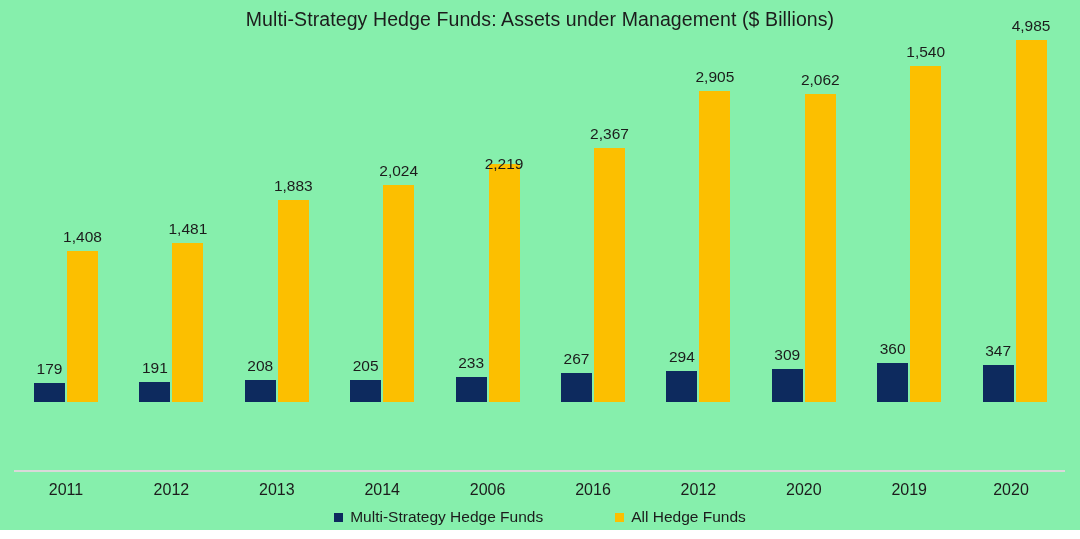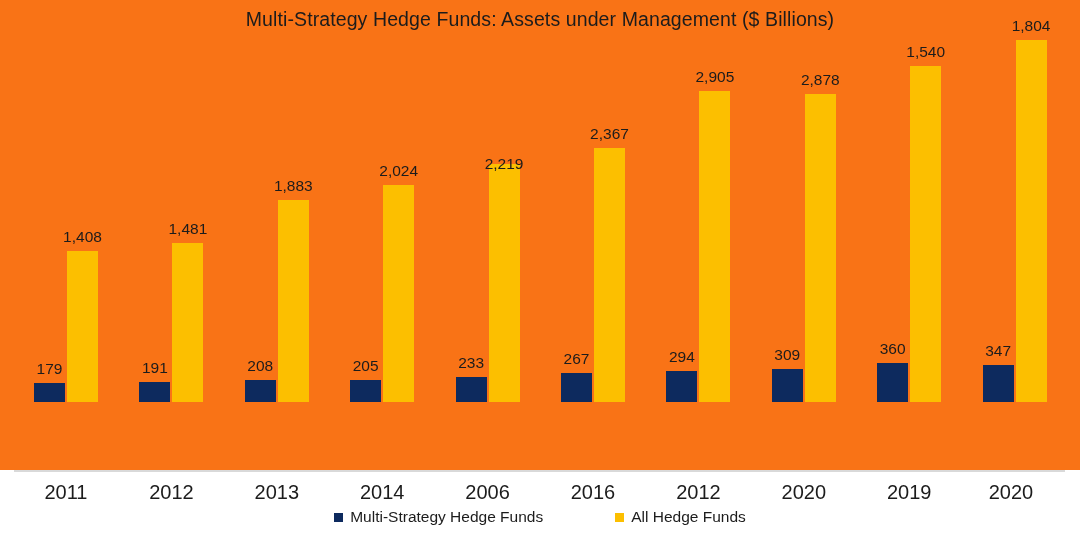--- a/index.html
+++ b/index.html
@@ -11,22 +11,22 @@
     width: 1080px;
     height: 539px;
     font-family: "Liberation Sans", sans-serif;
     color: #1a1a1a;
     overflow: hidden;
     position: relative;
   }
   #chart-root {
     position: relative;
     width: 1080px;
-    height: 470px;
-    background: #f97316;
+    height: 530px;
+    background: #86efac;
   }
 
   
   .chart-title {
     position: absolute;
     top: 8px;
     left: 0;
     width: 1080px;
     text-align: center;
     font-size: 19.5px;
@@ -86,21 +86,21 @@
     white-space: nowrap;
     line-height: 1;
   }
 
   
   .cat-label {
     position: absolute;
     top: 481px;
     width: 90px;
     text-align: center;
-    font-size: 20px;
+    font-size: 16px;
     color: #1c1c1c;
     white-space: nowrap;
   }
 
   
   .legend {
     position: absolute;
     left: 0;
     top: 508px;
     width: 1080px;
@@ -207,41 +207,41 @@
             <div class="bar-label" style="bottom: 318px;">2,905</div>
           </div>
         </div>
         <div class="group" style="left: 771.8px;">
           <div class="bar-slot series-0">
             <div class="bar navy" title="Multi-Strategy Hedge Funds 2018: 309" style="height: 33px; background: rgb(13, 42, 94);"></div>
             <div class="bar-label" style="bottom: 40px;">309</div>
           </div>
           <div class="bar-slot series-1">
             <div class="bar gold" title="All Hedge Funds 2018: 2,878" style="height: 308px; background: rgb(252, 191, 0);"></div>
-            <div class="bar-label" style="bottom: 315px;">2,878</div>
+            <div class="bar-label" style="bottom: 315px;">2,062</div>
           </div>
         </div>
         <div class="group" style="left: 877.2px;">
           <div class="bar-slot series-0">
             <div class="bar navy" title="Multi-Strategy Hedge Funds 2019: 360" style="height: 39px; background: rgb(13, 42, 94);"></div>
             <div class="bar-label" style="bottom: 46px;">360</div>
           </div>
           <div class="bar-slot series-1">
             <div class="bar gold" title="All Hedge Funds 2019: 3,140" style="height: 336px; background: rgb(252, 191, 0);"></div>
             <div class="bar-label" style="bottom: 343px;">1,540</div>
           </div>
         </div>
         <div class="group" style="left: 982.6px;">
           <div class="bar-slot series-0">
             <div class="bar navy" title="Multi-Strategy Hedge Funds 2020: 347" style="height: 37px; background: rgb(13, 42, 94);"></div>
             <div class="bar-label" style="bottom: 44px;">347</div>
           </div>
           <div class="bar-slot series-1">
             <div class="bar gold" title="All Hedge Funds 2020: 3,379" style="height: 362px; background: rgb(252, 191, 0);"></div>
-            <div class="bar-label" style="bottom: 369px;">1,804</div>
+            <div class="bar-label" style="bottom: 369px;">4,985</div>
           </div>
         </div>
       </div>
   </div>
 
   <div id="cat-layer">
       <div class="cat-label" style="left: 21px;">2011</div>
       <div class="cat-label" style="left: 126.4px;">2012</div>
       <div class="cat-label" style="left: 231.8px;">2013</div>
       <div class="cat-label" style="left: 337.2px;">2014</div>

